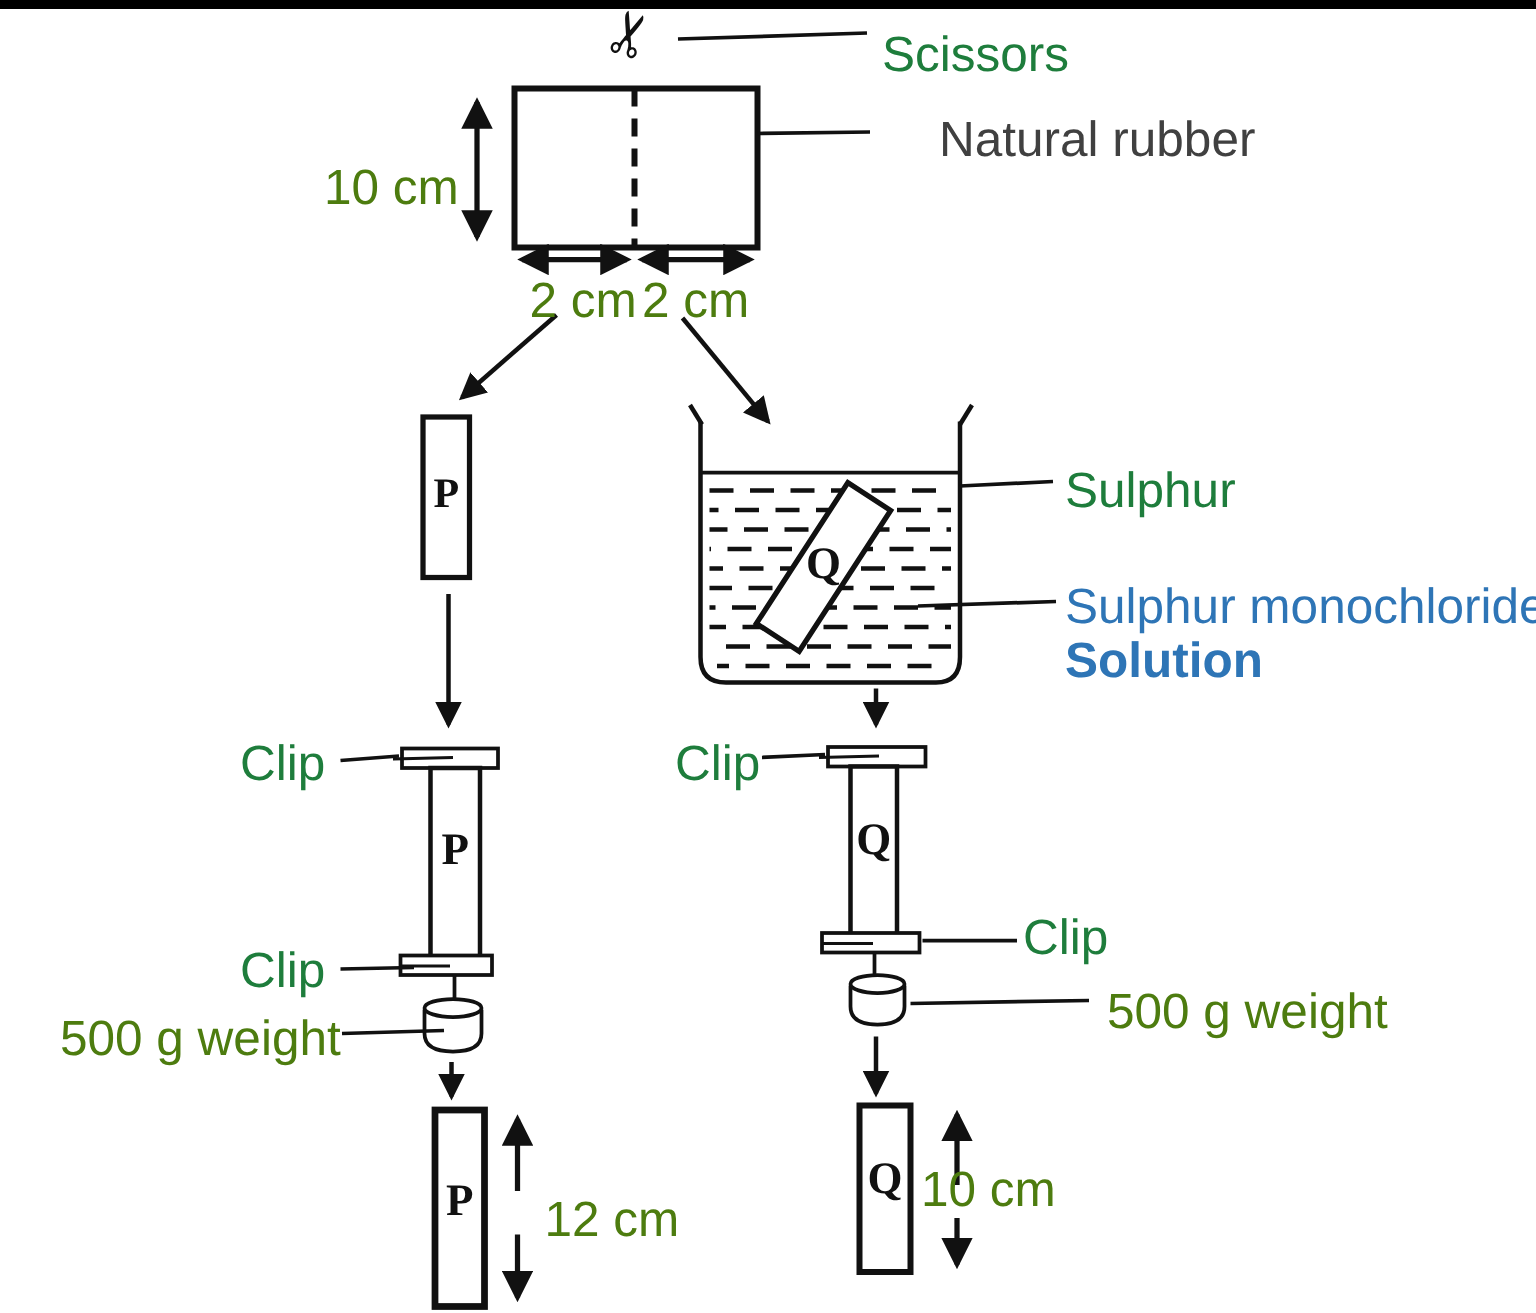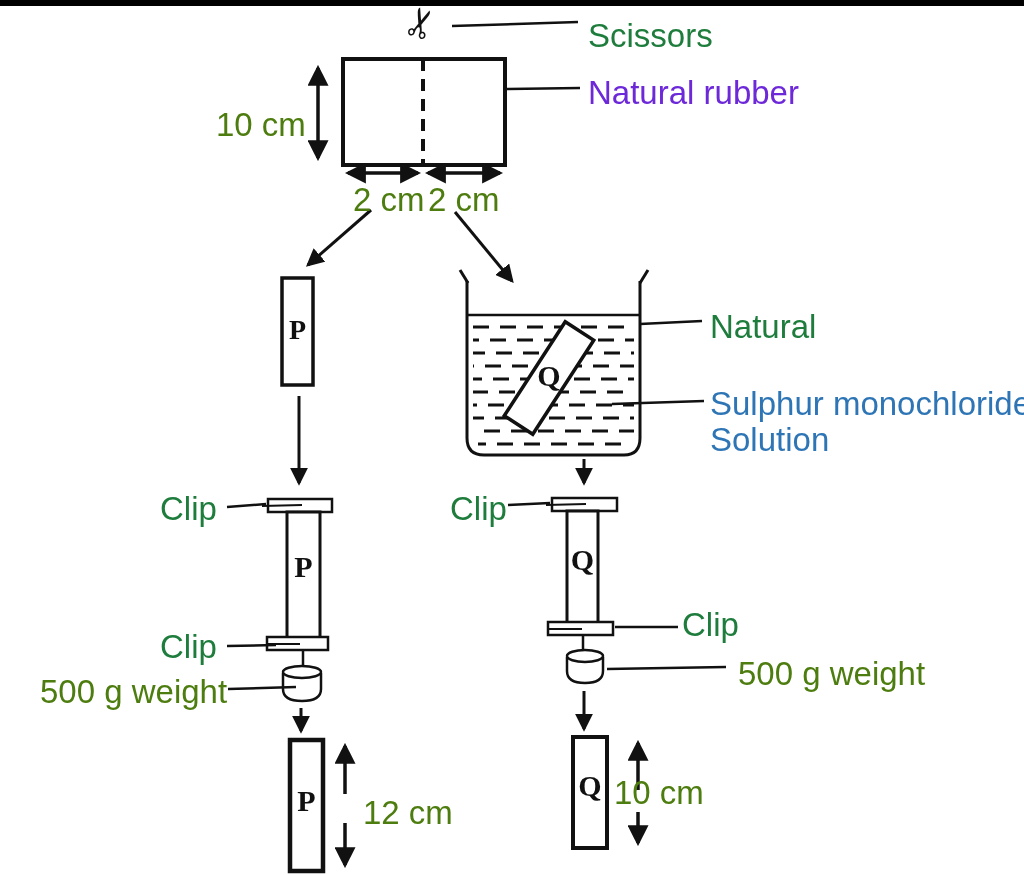--- a/index.html
+++ b/index.html
@@ -4,21 +4,21 @@
 <style>
   html,body{margin:0;padding:0;background:#ffffff;}
   #stage{
     position:relative;width:1024px;height:875px;background:#ffffff;overflow:hidden;
     font-family:"Liberation Sans",sans-serif;
   }
   #topbar{position:absolute;left:0;top:0;width:1024px;height:6px;background:#000;}
   svg{position:absolute;left:0;top:0;}
   .lbl{position:absolute;font-size:33px;line-height:1.15;white-space:nowrap;}
   .green{color:#1e7d3c;}
-  .brown{color:#6d28d9;}
+  .brown{color:#404040;margin-left:38px;}
   .purple{color:#4d7c0f;}
   .blue{color:#2e75b6;}
   .letter{
     position:absolute;font-family:"Liberation Serif",serif;font-weight:bold;
     font-size:30px;color:#111;text-align:center;line-height:1;
   }
   #scissors-glyph{
     position:absolute;left:404px;top:0px;font-size:40px;color:#111;
     font-family:"DejaVu Sans",sans-serif;transform:rotate(-72deg);
   }
@@ -122,23 +122,23 @@
 
   <div id="scissors-glyph">✂</div>
 
   <div class="lbl green" style="left:588px;top:17px;">Scissors</div>
   <div class="lbl brown" style="left:588px;top:74px;">Natural rubber</div>
 
   <div class="lbl purple" style="left:216px;top:106px;">10 cm</div>
   <div class="lbl purple" style="left:353px;top:181px;">2 cm</div>
   <div class="lbl purple" style="left:428px;top:181px;">2 cm</div>
 
-  <div class="lbl green" style="left:710px;top:308px;">Natural</div>
+  <div class="lbl green" style="left:710px;top:308px;">Sulphur</div>
   <div class="lbl blue" style="left:710px;top:385px;">Sulphur monochloride</div>
-  <div class="lbl blue" style="left:710px;top:421px;">Solution</div>
+  <div class="lbl blue" style="left:710px;top:421px;font-weight:bold;">Solution</div>
 
   <div class="lbl green" style="left:160px;top:490px;">Clip</div>
   <div class="lbl green" style="left:450px;top:490px;">Clip</div>
   <div class="lbl green" style="left:160px;top:628px;">Clip</div>
   <div class="lbl green" style="left:682px;top:606px;">Clip</div>
 
   <div class="lbl purple" style="left:40px;top:673px;">500 g weight</div>
   <div class="lbl purple" style="left:738px;top:655px;">500 g weight</div>
 
   <div class="lbl purple" style="left:327px;top:794px;padding-left:36px;">12 cm</div>

